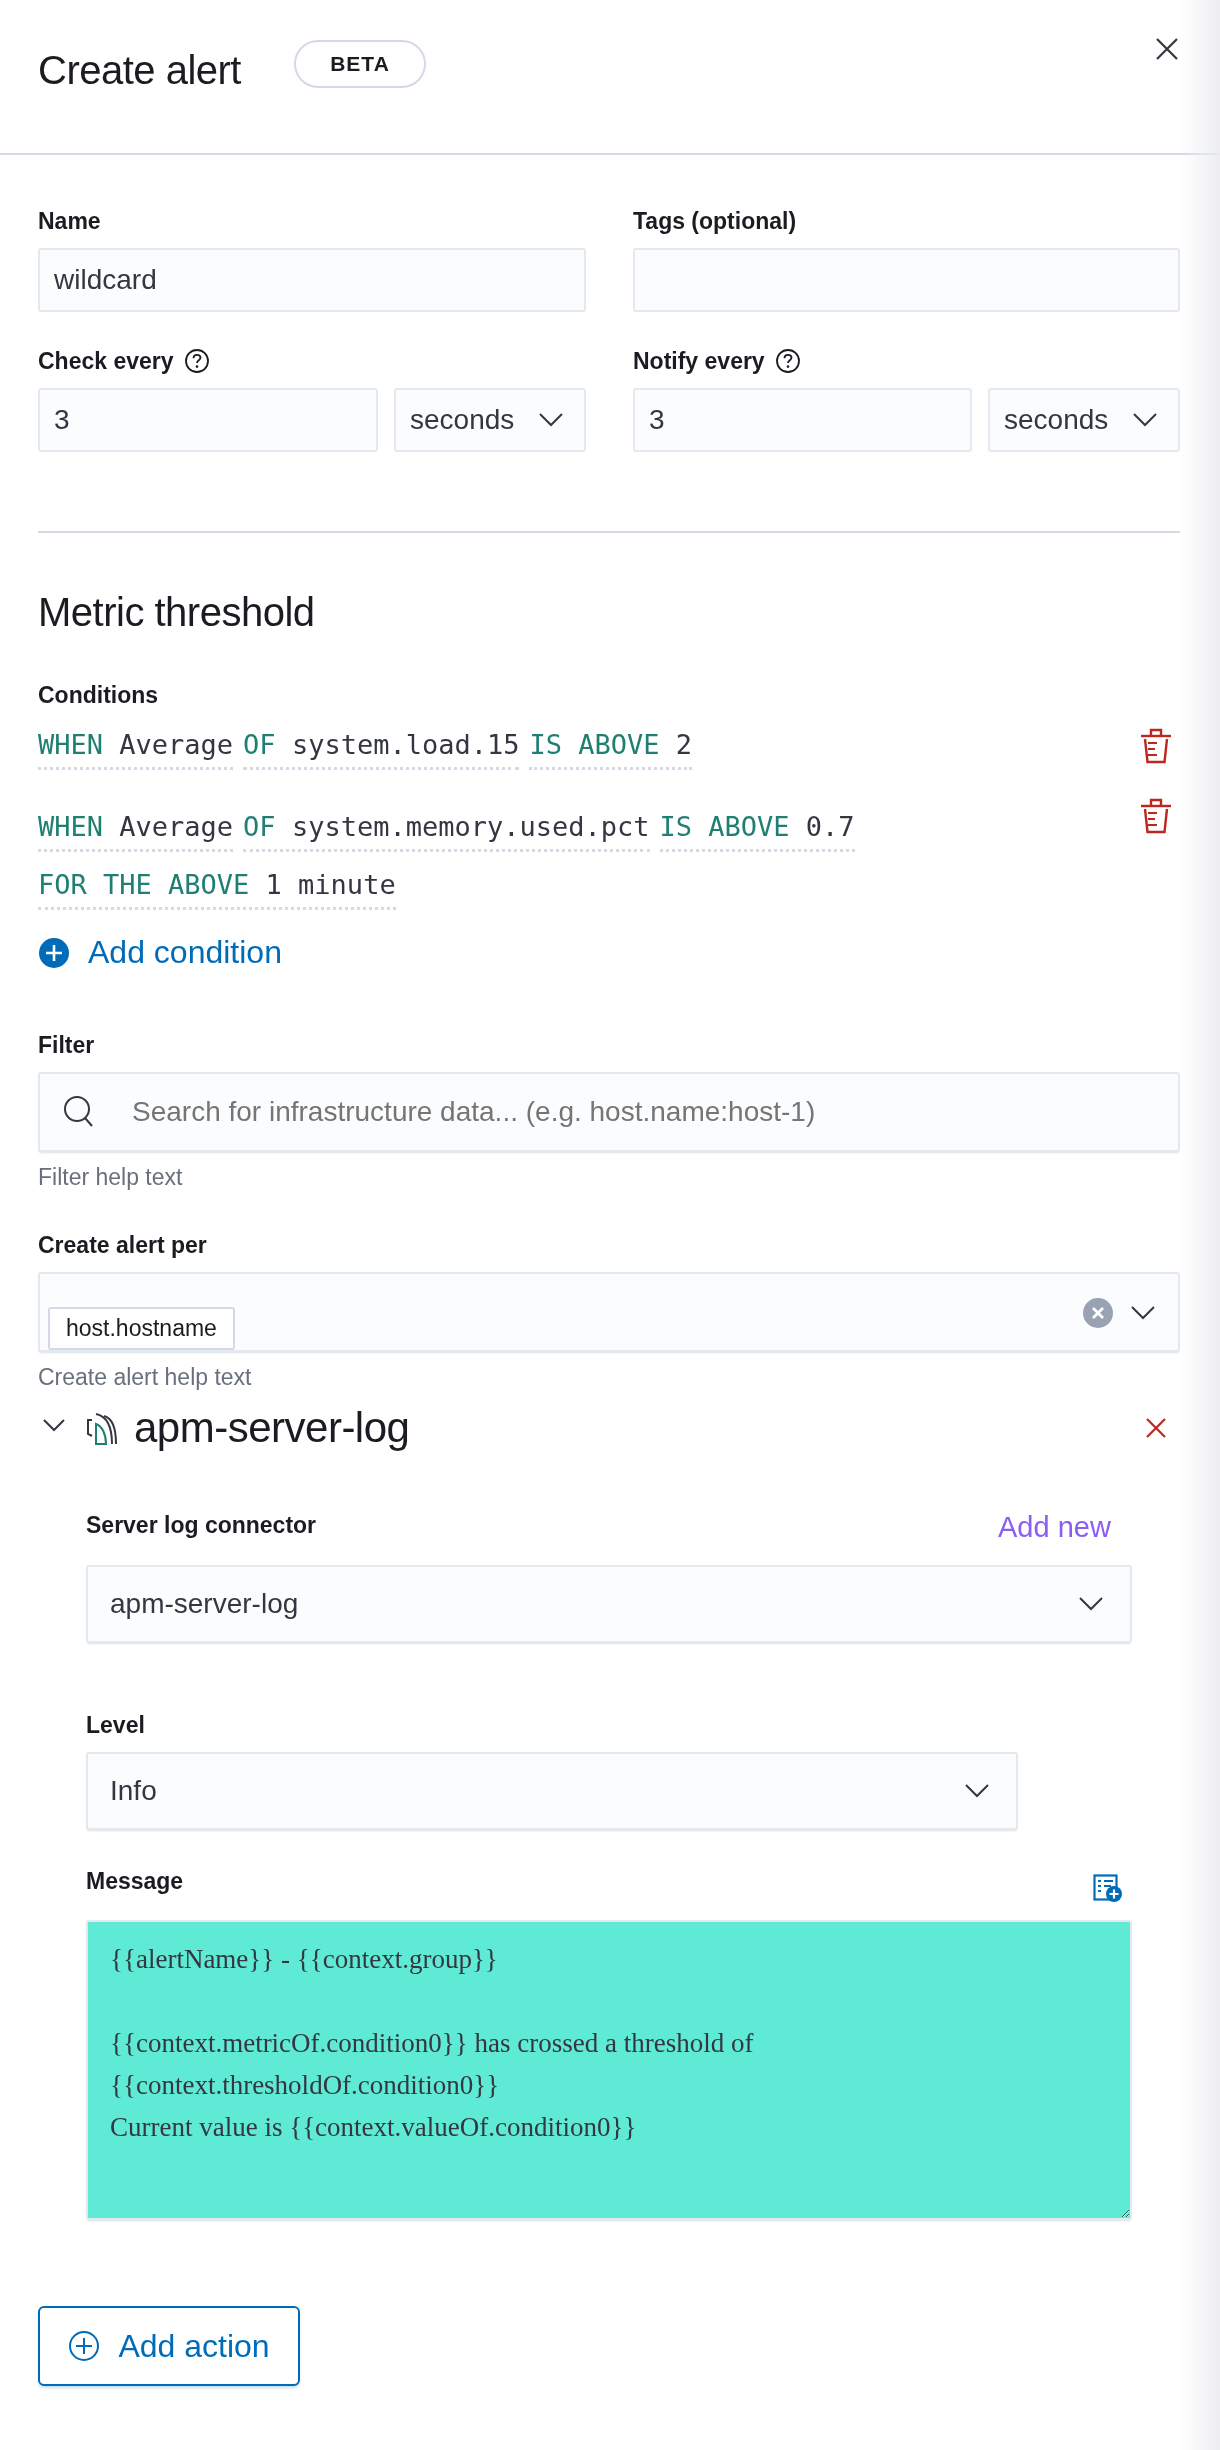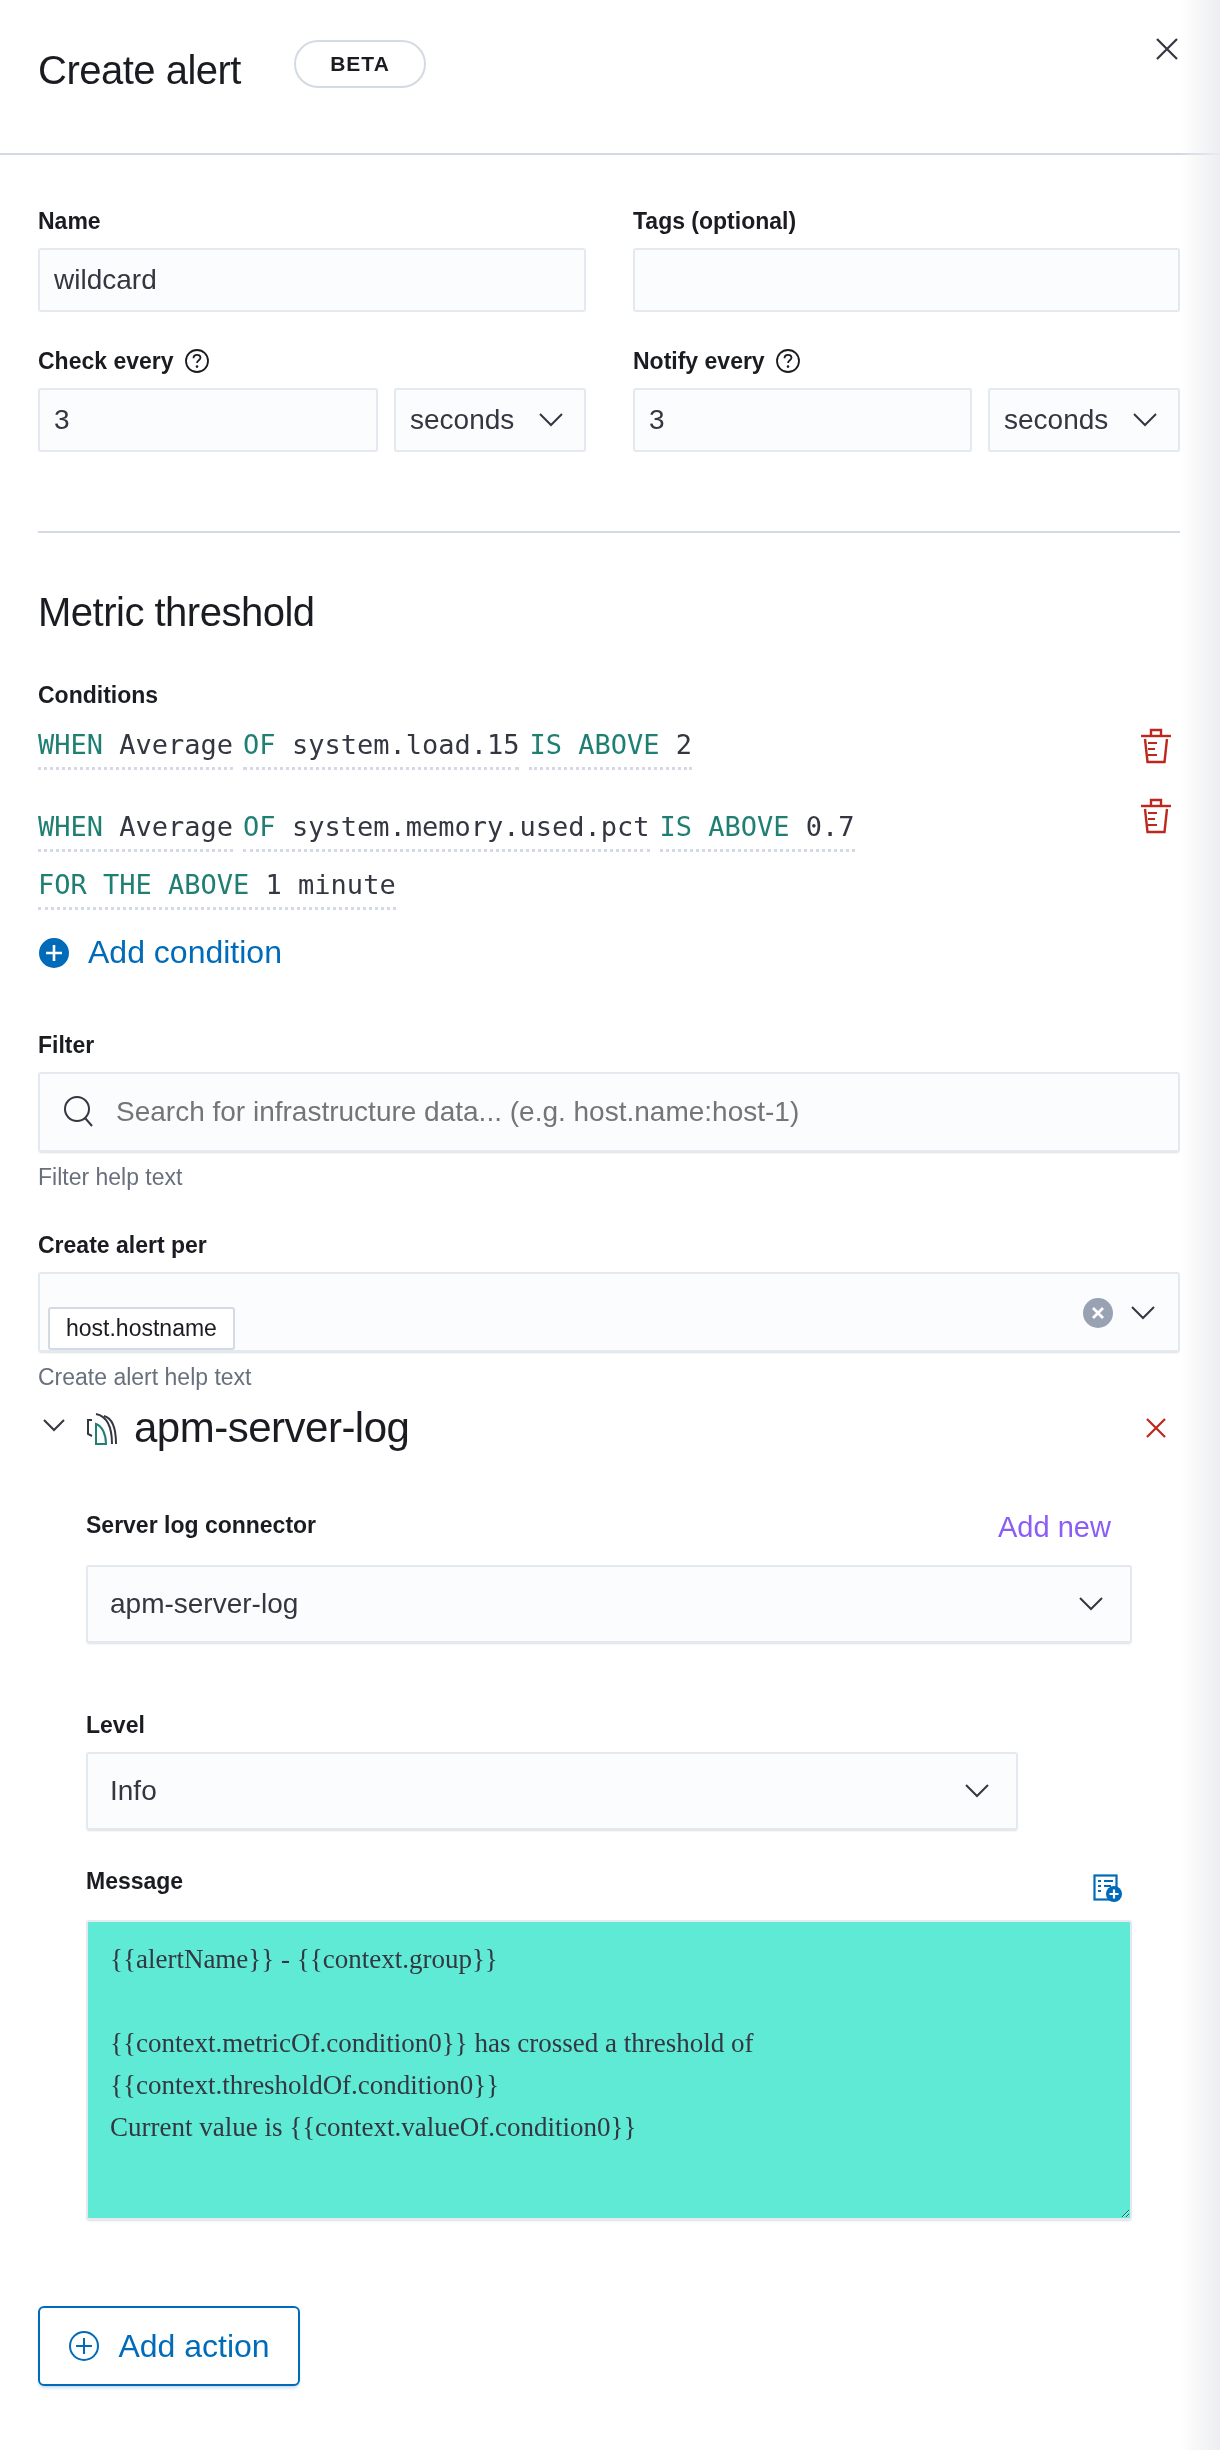--- a/index.html
+++ b/index.html
@@ -140,21 +140,21 @@
 
   <div class="abs add-cond">
     <svg class="plus" viewBox="0 0 32 32">
       <circle cx="16" cy="16" r="15" fill="#006bb8"></circle>
       <path d="M16 8 V24 M8 16 H24" stroke="#fff" stroke-width="2.6"></path>
     </svg>
     <span>Add condition</span>
   </div>
 
   <label class="abs label" style="left:38px; top:1031px;">Filter</label>
-  <div class="abs field shadowed" style="left:38px; top:1072px; width:1142px; height:80px; padding-left:22px;">
+  <div class="abs field shadowed" style="left:38px; top:1072px; width:1142px; height:80px; padding-left:22px;gap:16px;">
     <svg width="34" height="36" viewBox="0 0 34 36" style="flex:none; margin-right:20px;">
       <circle cx="15" cy="15" r="12" stroke="#343741" stroke-width="2" fill="none"></circle>
       <path d="M23.5 24.5 L30 32" stroke="#343741" stroke-width="2"></path>
     </svg>
     <input style="border: none; background: transparent; outline: none; font-family: inherit; font-size: 28px; color: rgb(52, 55, 65); flex: 1 1 0%;" placeholder="Search for infrastructure data... (e.g. host.name:host-1)">
   </div>
   <div class="abs helptext" style="left:38px; top:1164px;">Filter help text</div>
 
   <label class="abs label" style="left:38px; top:1231px;">Create alert per</label>
   <div class="abs field shadowed" style="left:38px; top:1272px; width:1142px; height:80px; padding-left:8px;align-items:flex-end;">

